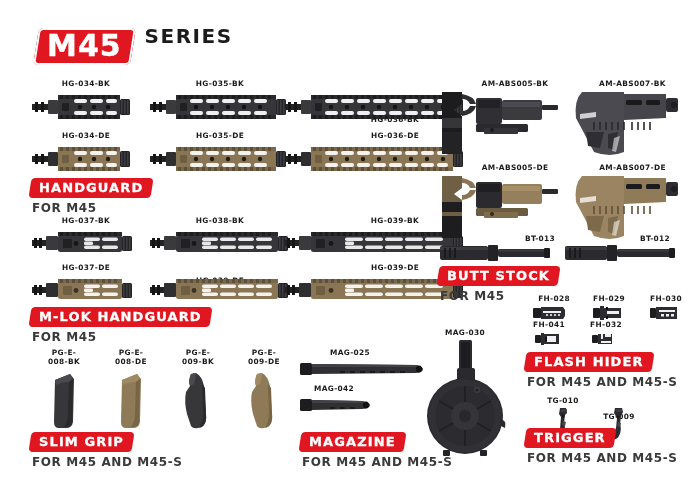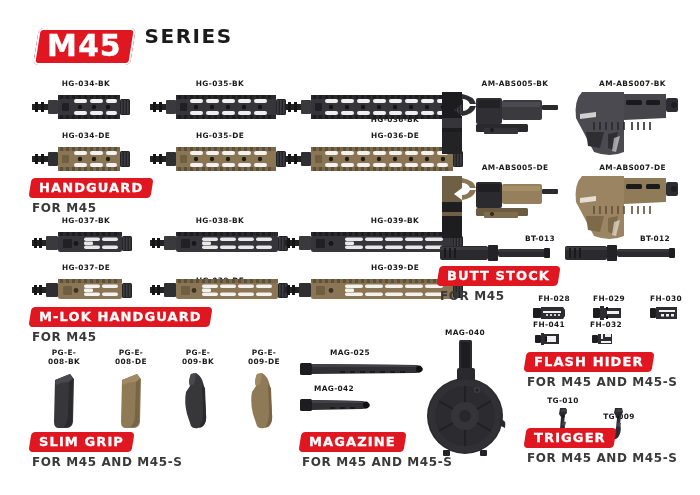--- a/index.html
+++ b/index.html
@@ -902,21 +902,21 @@
       <path d="M12 4 L62 5 Q66 6 66 7 L12 7 Z" fill="#404045"></path>
       <g fill="#1a1a1c">
         <rect x="30" y="11" width="5" height="2"></rect>
           <rect x="40" y="11" width="5" height="2"></rect>
         <rect x="50" y="11" width="5" height="2"></rect>
       </g>
       <ellipse cx="66" cy="9" rx="3" ry="3.5" fill="#111"></ellipse>
     </svg>
   </div>
 
-  <div class="lbl" style="left:435px;top:328px;width:60px;">MAG-040</div>
+  <div class="lbl" style="left:435px;top:328px;width:60px;">MAG-030</div>
   <div class="part" style="left:415px;top:340px;">
     <svg width="100" height="120" viewBox="0 0 100 120">
       <rect x="44" y="0" width="13" height="32" rx="1.5" fill="#2c2c30"></rect>
       <rect x="46" y="2" width="9" height="28" rx="1" fill="#1d1d20"></rect>
       <rect x="42" y="28" width="18" height="14" rx="2" fill="#2a2a2e"></rect>
       <circle cx="50" cy="76" r="38" fill="#2a2a2e"></circle>
       <circle cx="50" cy="76" r="36.5" fill="#313135"></circle>
       <circle cx="50" cy="76" r="30" fill="#2c2c30"></circle>
       <circle cx="50" cy="76" r="14" fill="#353539"></circle>
       <circle cx="50" cy="76" r="6" fill="#28282c"></circle>

